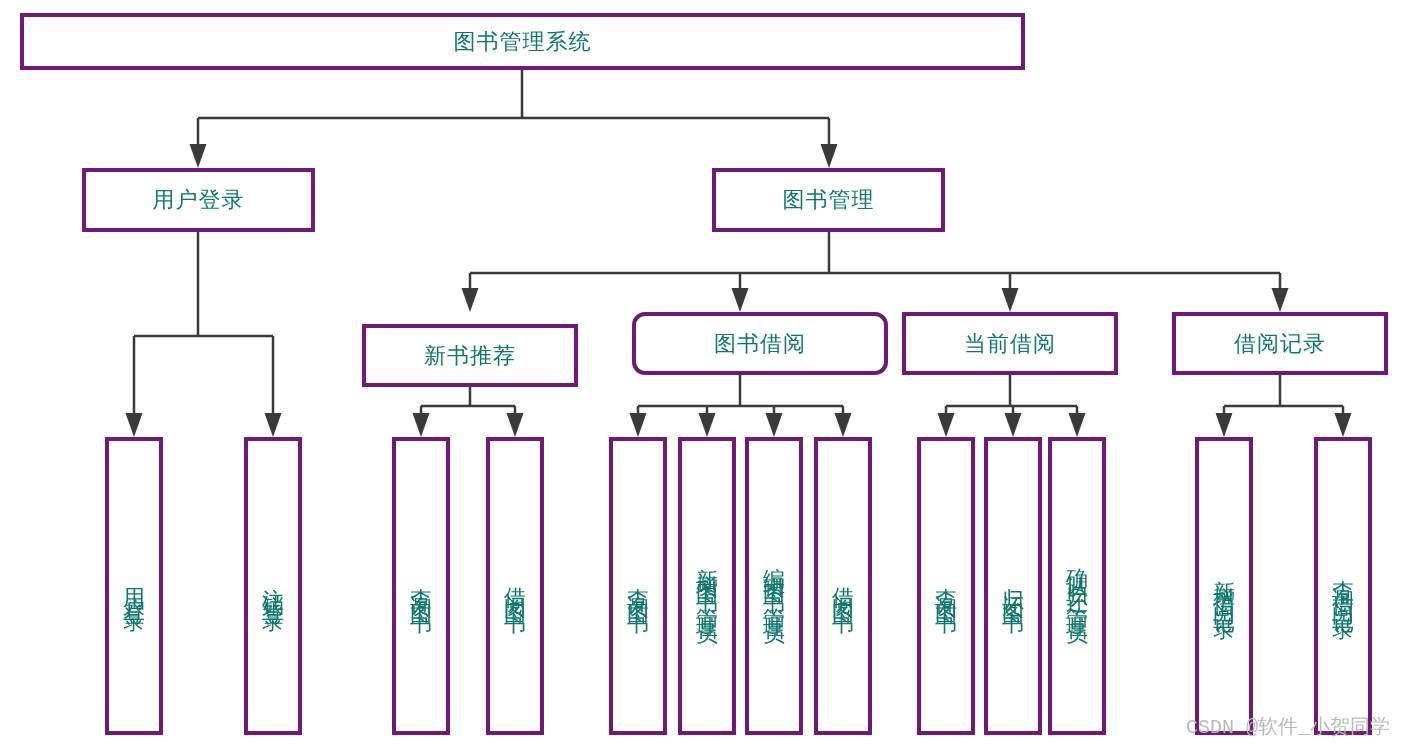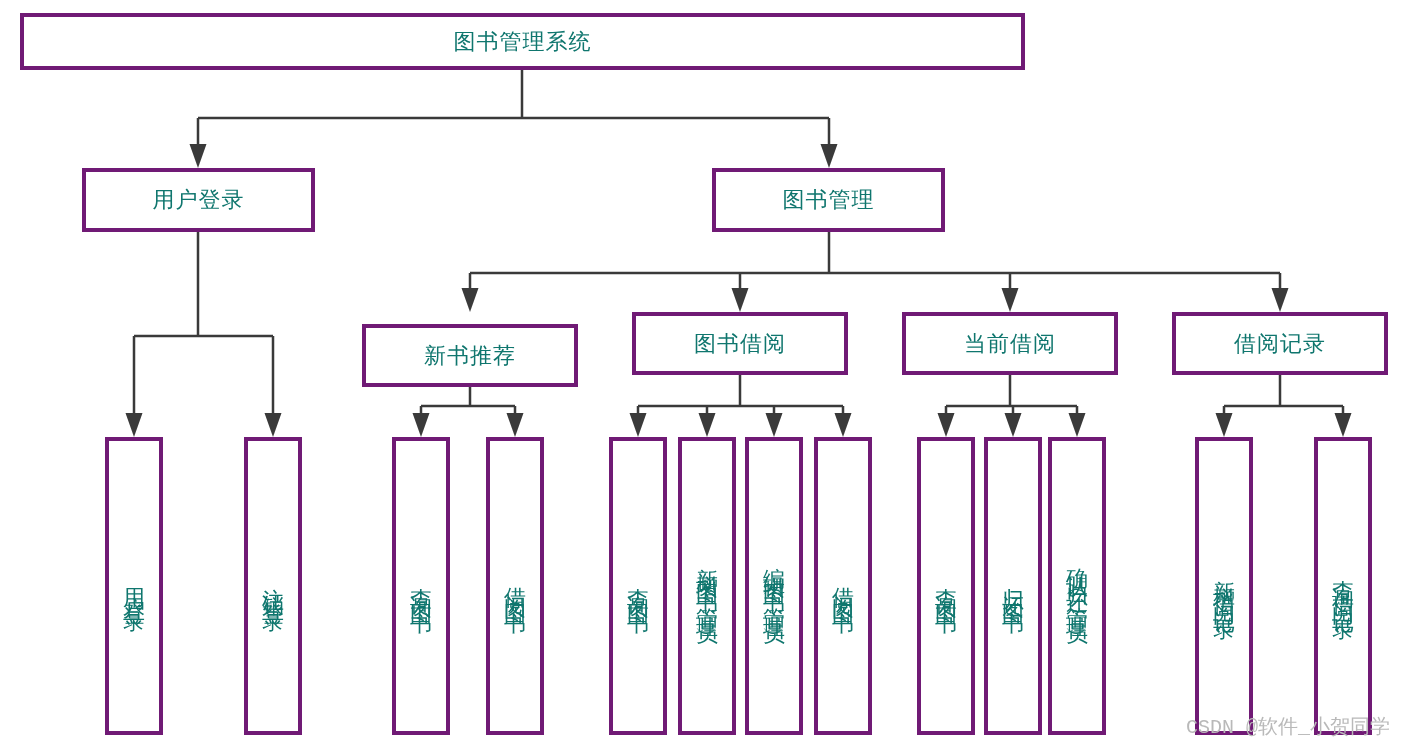--- a/index.html
+++ b/index.html
@@ -33,21 +33,21 @@
     letter-spacing:8px;
     line-height:1;
   }
   
   #n-root{left:20px;top:13px;width:1005px;height:57px;}
   
   #n-l2-0{left:82px;top:168px;width:233px;height:64px;}
   #n-l2-1{left:712px;top:168px;width:233px;height:64px;}
   
   #n-l3-0{left:362px;top:304px;width:216px;height:63px;margin-top:20px;}
-  #n-l3-1{left:632px;top:312px;width:216px;height:63px;}
+  #n-l3-1{left:632px;top:312px;width:256px;height:63px;border-radius:13px;}
   #n-l3-2{left:902px;top:312px;width:216px;height:63px;justify-content:center;}
   #n-l3-3{left:1172px;top:312px;width:216px;height:63px;}
   
   #n-leaf-0{left:105px;}
   #n-leaf-1{left:244px;}
   #n-leaf-2{left:392px;}
   #n-leaf-3{left:486px;}
   #n-leaf-4{left:609px;}
   #n-leaf-5{left:678px;}
   #n-leaf-6{left:745px;}

